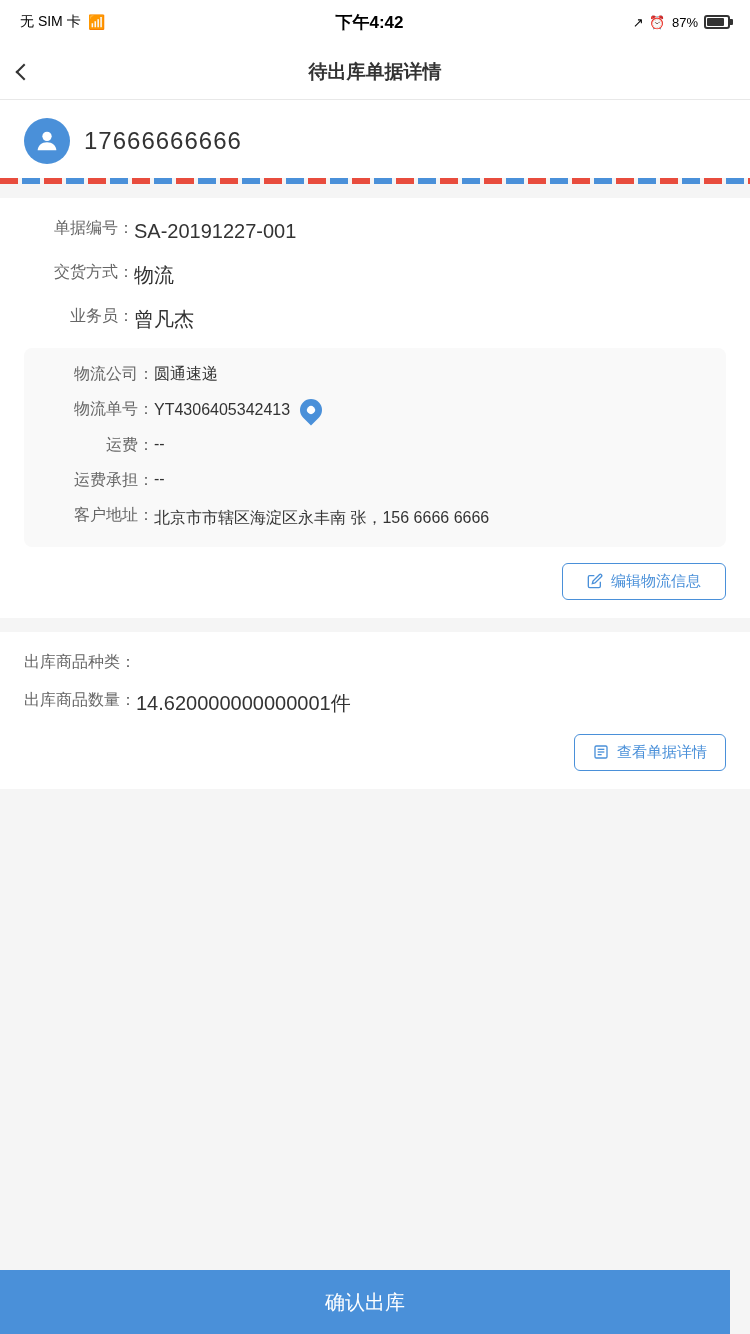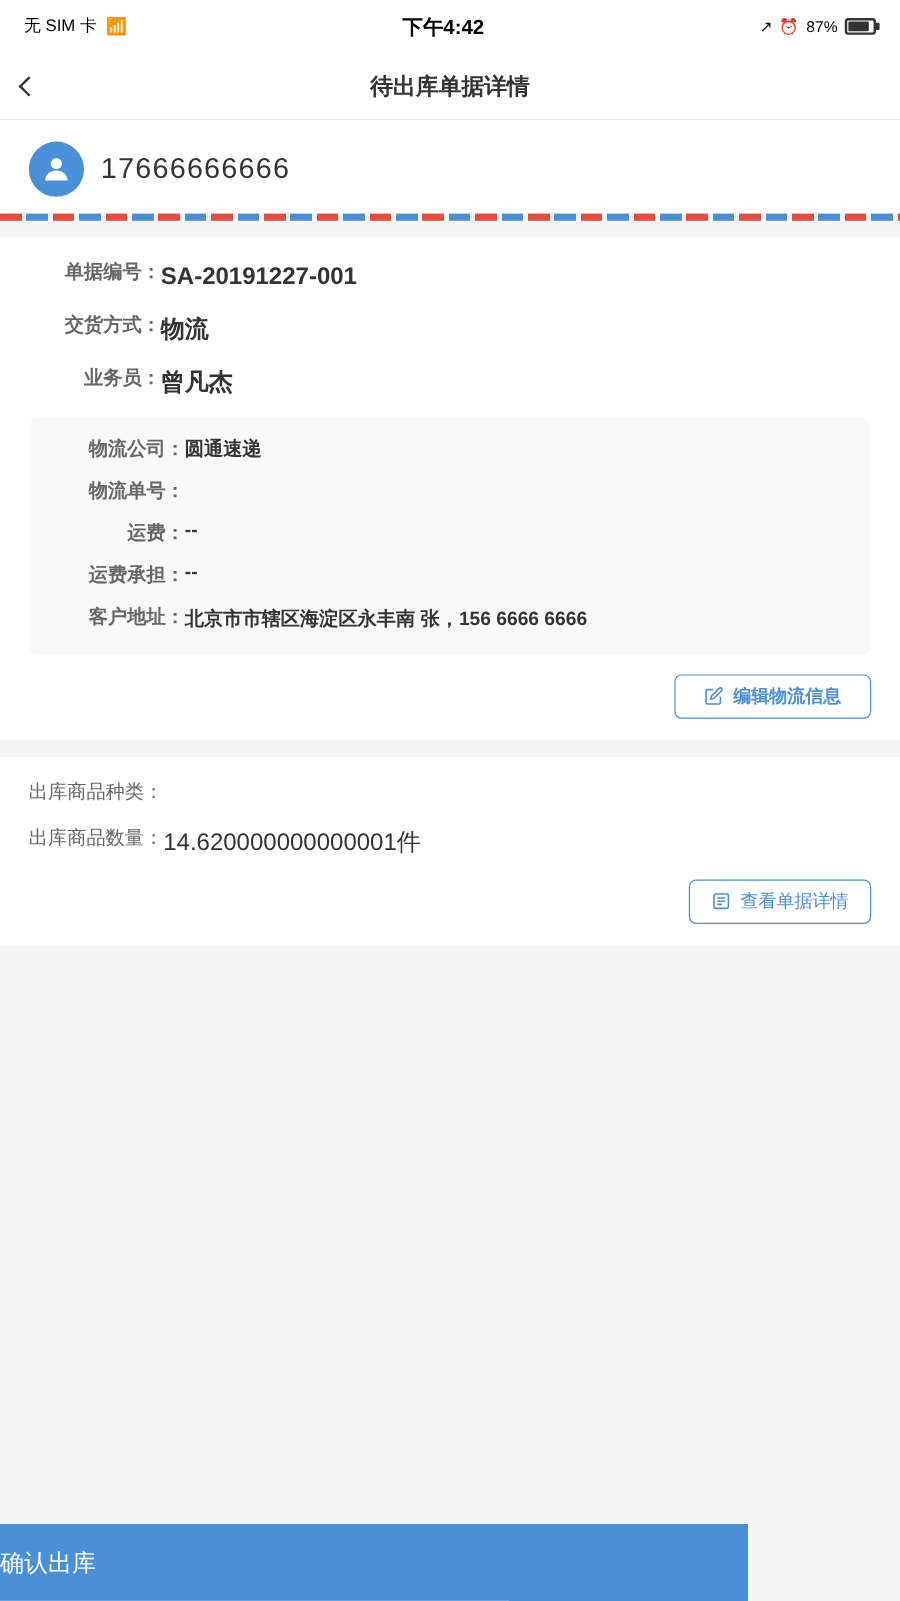--- a/index.html
+++ b/index.html
@@ -107,21 +107,20 @@
       font-weight: 500;
       color: #333;
       letter-spacing: 1px;
     }
 
     
     .info-section {
       background: #fff;
       margin-top: 14px;
       padding: 18px 24px;
-      font-weight: bold;
     }
     .info-row {
       display: flex;
       align-items: flex-start;
       margin-bottom: 14px;
       line-height: 1.5;
     }
     .info-row:last-child { margin-bottom: 0; }
     .info-label {
       color: #666;
@@ -227,25 +226,26 @@
       align-items: center;
       gap: 8px;
       cursor: pointer;
       background: #fff;
     }
 
     
     .confirm-btn-container {
       position: fixed;
       bottom: 0;
-      width: 623px;
+      width: 730px;
       background: #4a90d9;
       height: 64px;
       display: flex;
       align-items: center;
+      justify-content: center;
       cursor: pointer;
     }
     .confirm-btn-text {
       color: #fff;
       font-size: 20px;
       font-weight: 500;
     }
 
     
     .content-filler {
@@ -307,20 +307,24 @@
     <span class="info-value">曾凡杰</span>
   </div>
 
   <div class="logistics-box">
     <div class="logistics-row">
       <span class="logistics-label">物流公司：</span>
       <span class="logistics-value">圆通速递</span>
     </div>
     <div class="logistics-row">
       <span class="logistics-label">物流单号：</span>
+      <span class="logistics-value">
+        <span>YT4306405342413</span>
+        <div class="location-pin"></div>
+      </span>
     </div>
     <div class="logistics-row">
       <span class="logistics-label">运费：</span>
       <span class="logistics-value">--</span>
     </div>
     <div class="logistics-row">
       <span class="logistics-label">运费承担：</span>
       <span class="logistics-value">--</span>
     </div>
     <div class="logistics-row">

